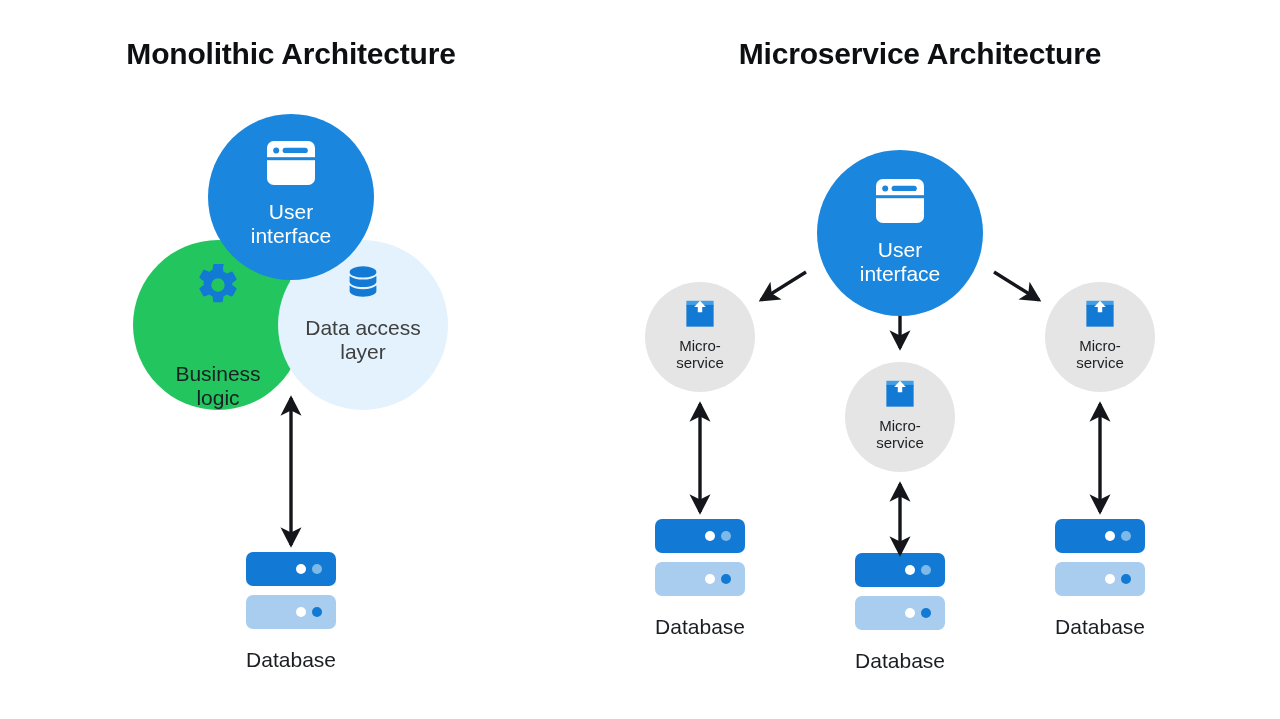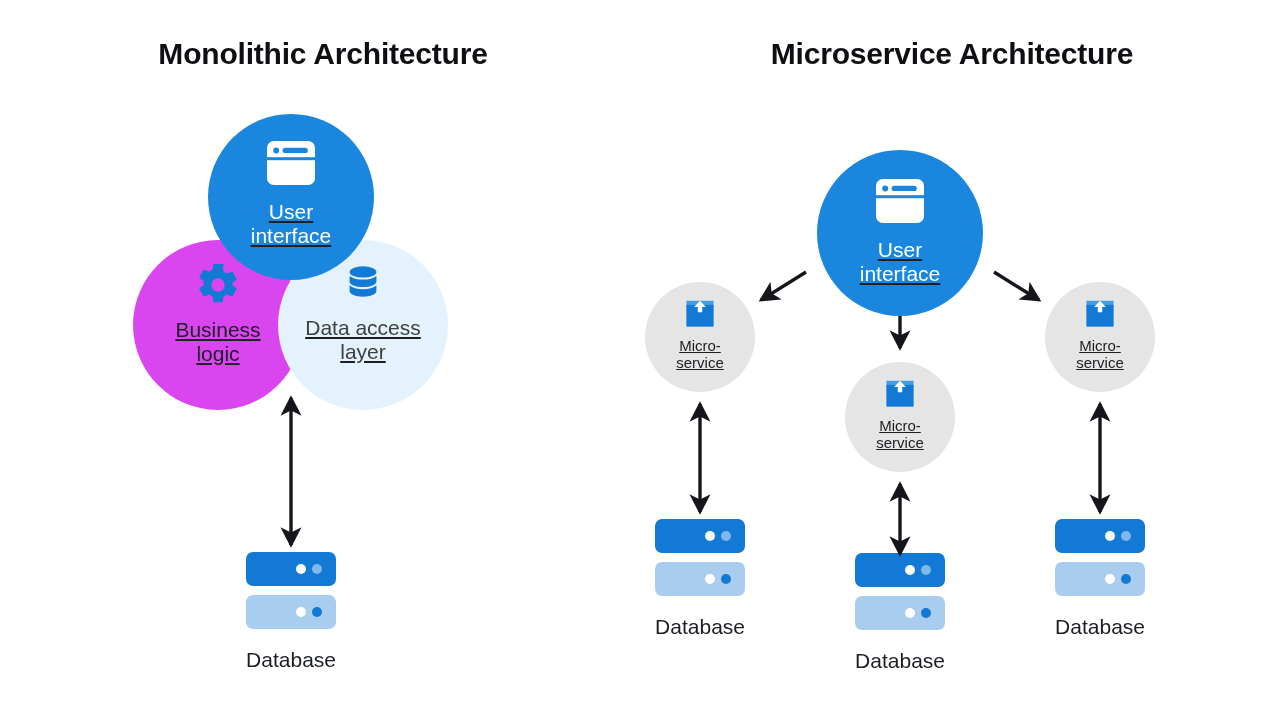--- a/index.html
+++ b/index.html
@@ -26,35 +26,33 @@
   
   .panel-title {
     position: absolute;
     font-size: 30px;
     font-weight: bold;
     color: #0d0f12;
     letter-spacing: -0.2px;
     white-space: nowrap;
     text-align: center;
     transform: translateX(-50%);
-    margin-left: 32px;
   }
   #title-mono { left: 291px; top: 37px; }
   #title-micro { left: 920px; top: 37px; }
 
   
   .circle {
     position: absolute;
     border-radius: 50%;
     display: flex;
     flex-direction: column;
     align-items: center;
     justify-content: flex-start;
     box-sizing: border-box;
-    text-decoration: underline;
   }
   .circle .c-label {
     text-align: center;
     line-height: 1.12;
     white-space: pre-line;
   }
 
   
   #mono-ui {
     left: 208px; top: 114px;
@@ -66,23 +64,24 @@
   #mono-ui .c-label {
     color: #ffffff;
     font-size: 21px;
     margin-top: 8px;
   }
 
   
   #mono-bl {
     left: 133px; top: 240px;
     width: 170px; height: 170px;
-    background: #d946ef;
+    background: #22c55e;
     z-index: 4;
     padding-top: 22px;
+    gap: 44px;
   }
   #mono-bl .c-label {
     color: #1b1f23;
     font-size: 21px;
     margin-top: 6px;
   }
 
   
   #mono-dal {
     left: 278px; top: 240px;

